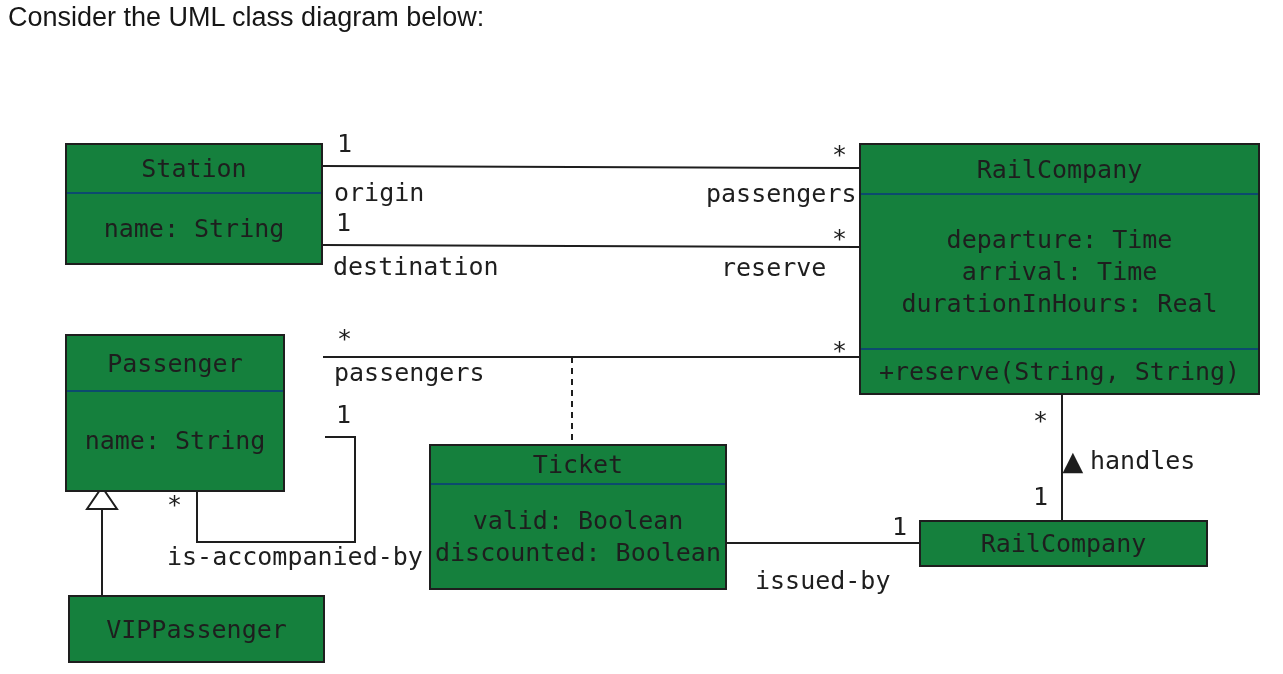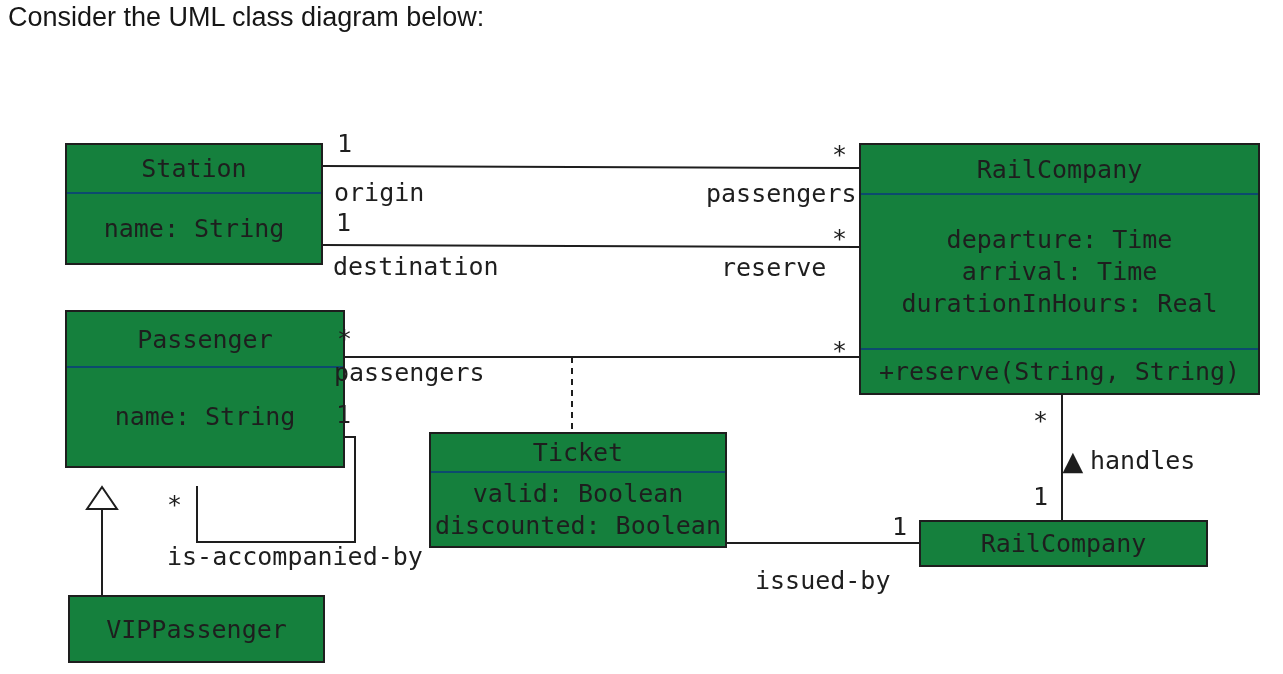--- a/index.html
+++ b/index.html
@@ -68,28 +68,28 @@
     <div class="uml-sec" style="flex:0 0 auto; height:153px">
       <div class="row">departure: Time</div>
       <div class="row">arrival: Time</div>
       <div class="row">durationInHours: Real</div>
     </div>
     <div class="uml-sec">
       <div class="row">+reserve(String, String)</div>
     </div>
   </div>
 
-  <div class="uml-class" style="left:65px; top:310px; width:280px; height:158px">
+  <div class="uml-class" style="left:65px; top:334px; width:220px; height:158px">
     <div class="uml-name" style="height:54px">Passenger</div>
     <div class="uml-sec">
       <div class="row">name: String</div>
     </div>
   </div>
 
-  <div class="uml-class" style="left:429px; top:432px; width:298px; height:116px">
+  <div class="uml-class" style="left:429px; top:444px; width:298px; height:146px">
     <div class="uml-name" style="height:37px">Ticket</div>
     <div class="uml-sec">
       <div class="row">valid: Boolean</div>
       <div class="row">discounted: Boolean</div>
     </div>
   </div>
 
   <div class="uml-class" style="left:919px; top:520px; width:289px; height:47px">
     <div class="uml-name grow">RailCompany</div>
   </div>

